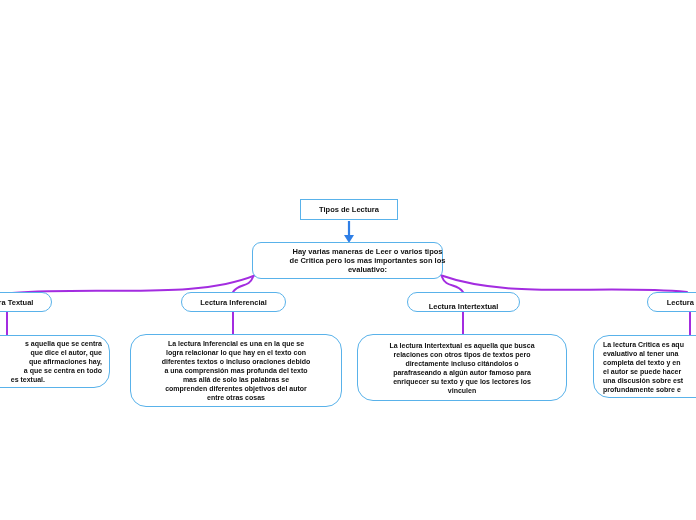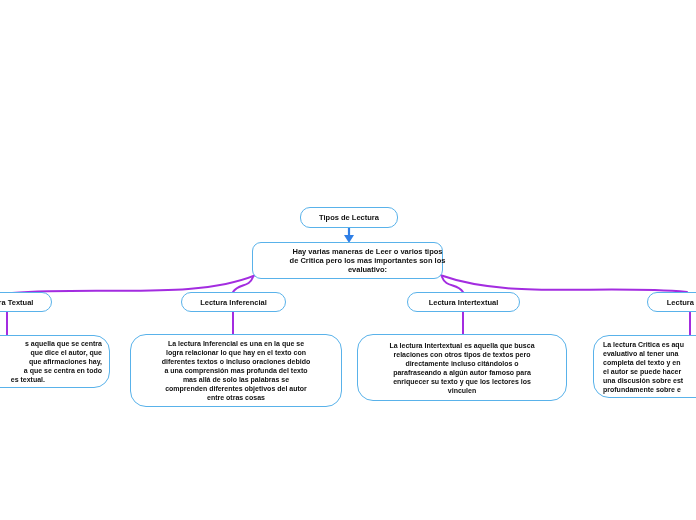--- a/index.html
+++ b/index.html
@@ -14,36 +14,36 @@
   .arrow-head{fill:var(--arrow,#2f7fe6);}
   .node,.desc{
     position:absolute;box-sizing:border-box;z-index:2;background:#fff;
     border:1.6px solid var(--node-border,#59b2ea);
     color:var(--text,#111111);font-weight:bold;
   }
   .node{
     border-radius:10px;display:flex;align-items:center;justify-content:center;
     font-size:7.5px;white-space:nowrap;
   }
-  .node.stadium{border-radius:10px;margin-top:8px;}
+  .node.stadium{border-radius:0;}
   .node.main{border-radius:9px;flex-direction:column;font-size:7.5px;line-height:9.3px;text-align:center;padding-left:40px;}
   .desc{
     border-radius:16px;display:flex;flex-direction:column;justify-content:center;
     font-size:7px;line-height:9px;text-align:center;
   }
   .desc .tl,.node .tl{white-space:nowrap;}
   .desc.align-right .tl{text-align:right;padding-right:7px;}
   .desc.align-right .tl:last-child{padding-right:64px;}
   .desc.align-left .tl{text-align:left;padding-left:9px;}
   
   .pos-root{left:300px;top:199px;width:98px;height:21px;}
   .pos-intro{left:252px;top:242px;width:191px;height:37px;}
   .pos-node-textual{left:-40px;top:292px;width:92px;height:20px;}
   .pos-node-inferencial{left:181px;top:292px;width:105px;height:20px;}
-  .pos-node-intertextual{left:407px;top:292px;width:113px;height:20px;}
+  .pos-node-intertextual{left:407px;top:292px;width:113px;height:20px;align-items:flex-end;}
   .pos-node-critica{left:647px;top:292px;width:92px;height:20px;}
   .pos-desc-textual{left:-103px;top:335px;width:213px;height:53px;}
   .pos-desc-inferencial{left:130px;top:334px;width:212px;height:73px;}
   .pos-desc-intertextual{left:357px;top:334px;width:210px;height:67px;}
   .pos-desc-critica{left:593px;top:335px;width:213px;height:63px;}
 </style>
 </head>
 <body>
 
 <div class="canvas">

